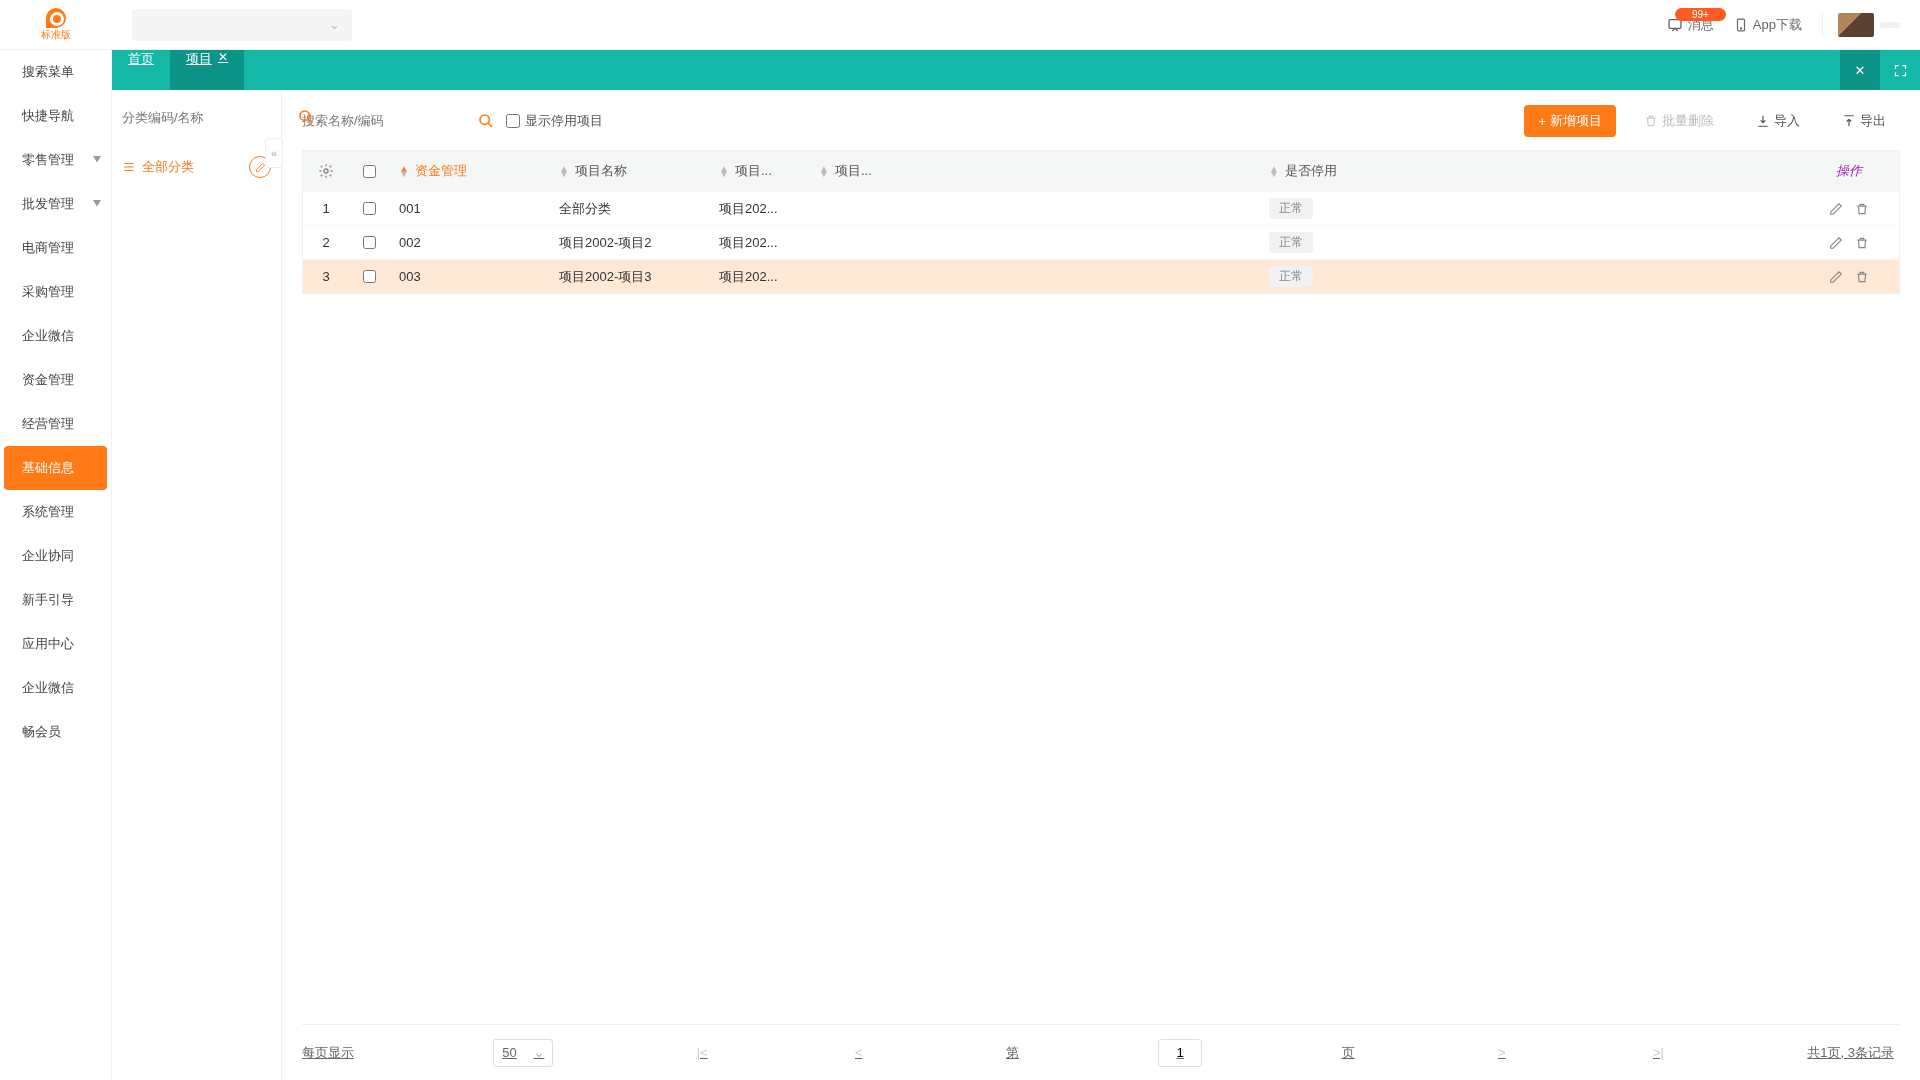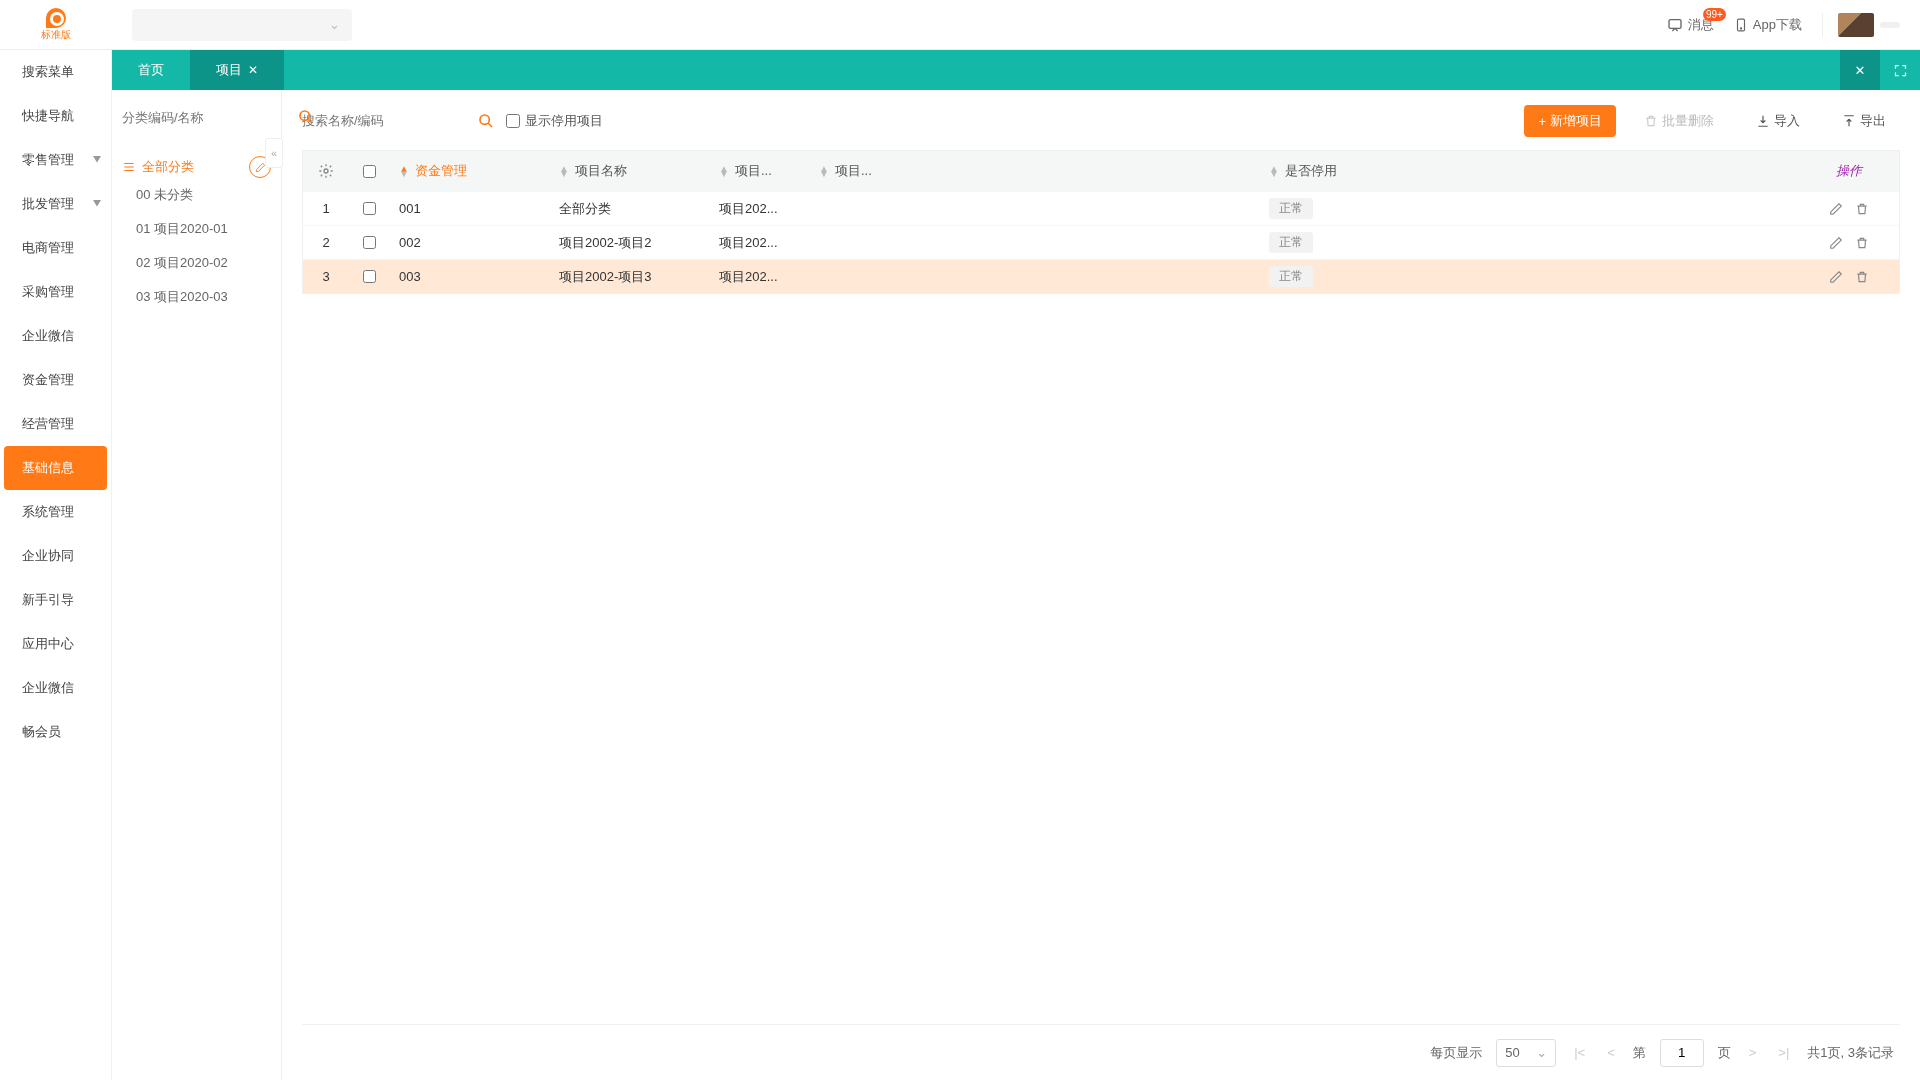--- a/index.html
+++ b/index.html
@@ -8,34 +8,34 @@
 
 .topbar { height:50px; display:flex; align-items:center; padding:0 20px 0 0; border-bottom:1px solid #eee; }
 .logo-box { width:112px; height:50px; display:flex; flex-direction:column; align-items:center; justify-content:center; }
 .logo-box .lg { width:20px; height:20px; background:#ff7a17; border-radius:50% 50% 50% 0; position:relative; }
 .logo-box .lg::after{content:"";position:absolute;width:8px;height:8px;border:3px solid #fff;border-radius:50%;top:4px;left:4px;}
 .logo-box .t1 { font-size:10px; color:#ff7a17; }
 .org-sel { margin-left:20px; width:220px; height:32px; background:#f5f5f5; border-radius:4px; display:flex; align-items:center; padding:0 12px; color:#888; }
 .org-sel .chev { margin-left:auto; color:#bbb; }
 .topbar .spacer { flex:1; }
 .top-link { display:flex; align-items:center; gap:5px; margin-left:20px; color:#666; cursor:pointer; position:relative; }
-.badge { position:absolute; top:-8px; right:-12px; background:#ff5a1f; color:#fff; border-radius:10px; font-size:10px; padding:1px 3px; }
+.badge { position:absolute; top:-8px; right:-12px; background:#ff5a1f; color:#fff; border-radius:10px; font-size:10px; padding:1px 17px; }
 .divider-v { width:1px; height:24px; background:#eee; margin-left:20px; }
 .avatar { width:36px; height:24px; background:linear-gradient(135deg,#b0855a 40%,#5a4030 40%); margin-left:15px; border-radius:2px; }
 .uname { background:#f0f0f0; border-radius:3px; padding:3px 10px; margin-left:6px; color:#aaa; }
 
 
 .leftnav { position:absolute; top:50px; left:0; width:112px; bottom:0; background:#fff; border-right:1px solid #f0f0f0; }
 .leftnav .mi { height:44px; display:flex; align-items:center; padding-left:22px; cursor:pointer; color:#444; }
 .leftnav .mi .car { margin-left:auto; margin-right:10px; font-size:10px; color:#999; }
 .leftnav .mi.active { background:#ff7a17; color:#fff; border-radius:4px; margin:0 4px; padding-left:18px; }
 
 
 .tabstrip { position:absolute; top:50px; left:112px; right:0; height:40px; background:#14b8a6; display:flex; align-items:stretch; }
-.tab { padding:0 26px; display:flex; align-items:center; color:#fff; cursor:pointer; gap:6px; }
+.tab { padding:0 16px; display:flex; color:#fff; cursor:pointer; gap:6px;text-decoration:underline; }
 .tab.active { background:#0d9488; }
 .tab .x { font-size:12px; }
 .tabstrip .sp { flex:1; }
 .tab-ctl { width:40px; display:flex; align-items:center; justify-content:center; color:#fff; cursor:pointer; }
 .tab-ctl.cl { background:#0d9488; }
 
 
 .work { position:absolute; top:90px; left:112px; right:0; bottom:0; display:flex; }
 
 
@@ -76,21 +76,21 @@
 .c-p3 { width:100px; }
 .c-p4 { width:450px; }
 .c-status { width:130px; }
 .c-flex { flex:1; }
 .c-op { width:100px; justify-content:center; gap:12px; color:#a21caf;font-style:italic; }
 .sort-ic { color:#bbb; font-size:10px; display:inline-flex; flex-direction:column; line-height:5px; margin-right:2px; }
 .sort-ic .up.on { color:#ff7a17; }
 .status-tag { background:#f2f2f2; color:#888; padding:2px 10px; border-radius:3px; font-size:12px; }
 
 
-.pager { margin-top:auto; height:56px; border-top:1px solid #f0f0f0; display:flex; align-items:center; justify-content:flex-end; gap:14px; color:#666; padding-right:6px; }
+.pager { margin-top:auto; height:56px; border-top:1px solid #f0f0f0; display:flex; align-items:center; justify-content:space-between; gap:14px; color:#666; padding-right:6px;text-decoration:underline; }
 .pg-sel { border:1px solid #ddd; height:28px; width:60px; display:flex; align-items:center; justify-content:space-between; padding:0 8px; border-radius:3px; }
 .pg-btn { color:#ccc; cursor:pointer; padding:0 4px; }
 .pg-input { border:1px solid #ddd; width:44px; height:28px; text-align:center; border-radius:3px; }
 
 .ic { display:inline-block; }
 svg { display:block; }
 </style>
 </head>
 <body>
 
@@ -224,26 +224,20 @@
             <path d="M4 6h16M4 12h16M4 18h16"></path>
           </svg>
       </span>
       <span>全部分类</span>
       <span class="ed">
         <svg width="11" height="11" viewBox="0 0 24 24" fill="none" stroke="#ff7a17" stroke-width="2">
             <path d="M17 3l4 4L7 21H3v-4z"></path>
           </svg>
       </span>
     </div>
-    <div id="catlist">
-        <div class="cat-item">00 未分类</div>
-        <div class="cat-item">01 项目2020-01</div>
-        <div class="cat-item">02 项目2020-02</div>
-        <div class="cat-item">03 项目2020-03</div>
-      </div>
     <div class="collapse-btn">«</div>
   </div>
 
   <div class="main">
     <div class="toolbar">
       <div class="search">
         <input placeholder="搜索名称/编码" style="">
         <span class="si">
           <svg width="16" height="16" viewBox="0 0 24 24" fill="none" stroke="#ff7a17" stroke-width="2.5">
               <circle cx="10" cy="10" r="7"></circle>

